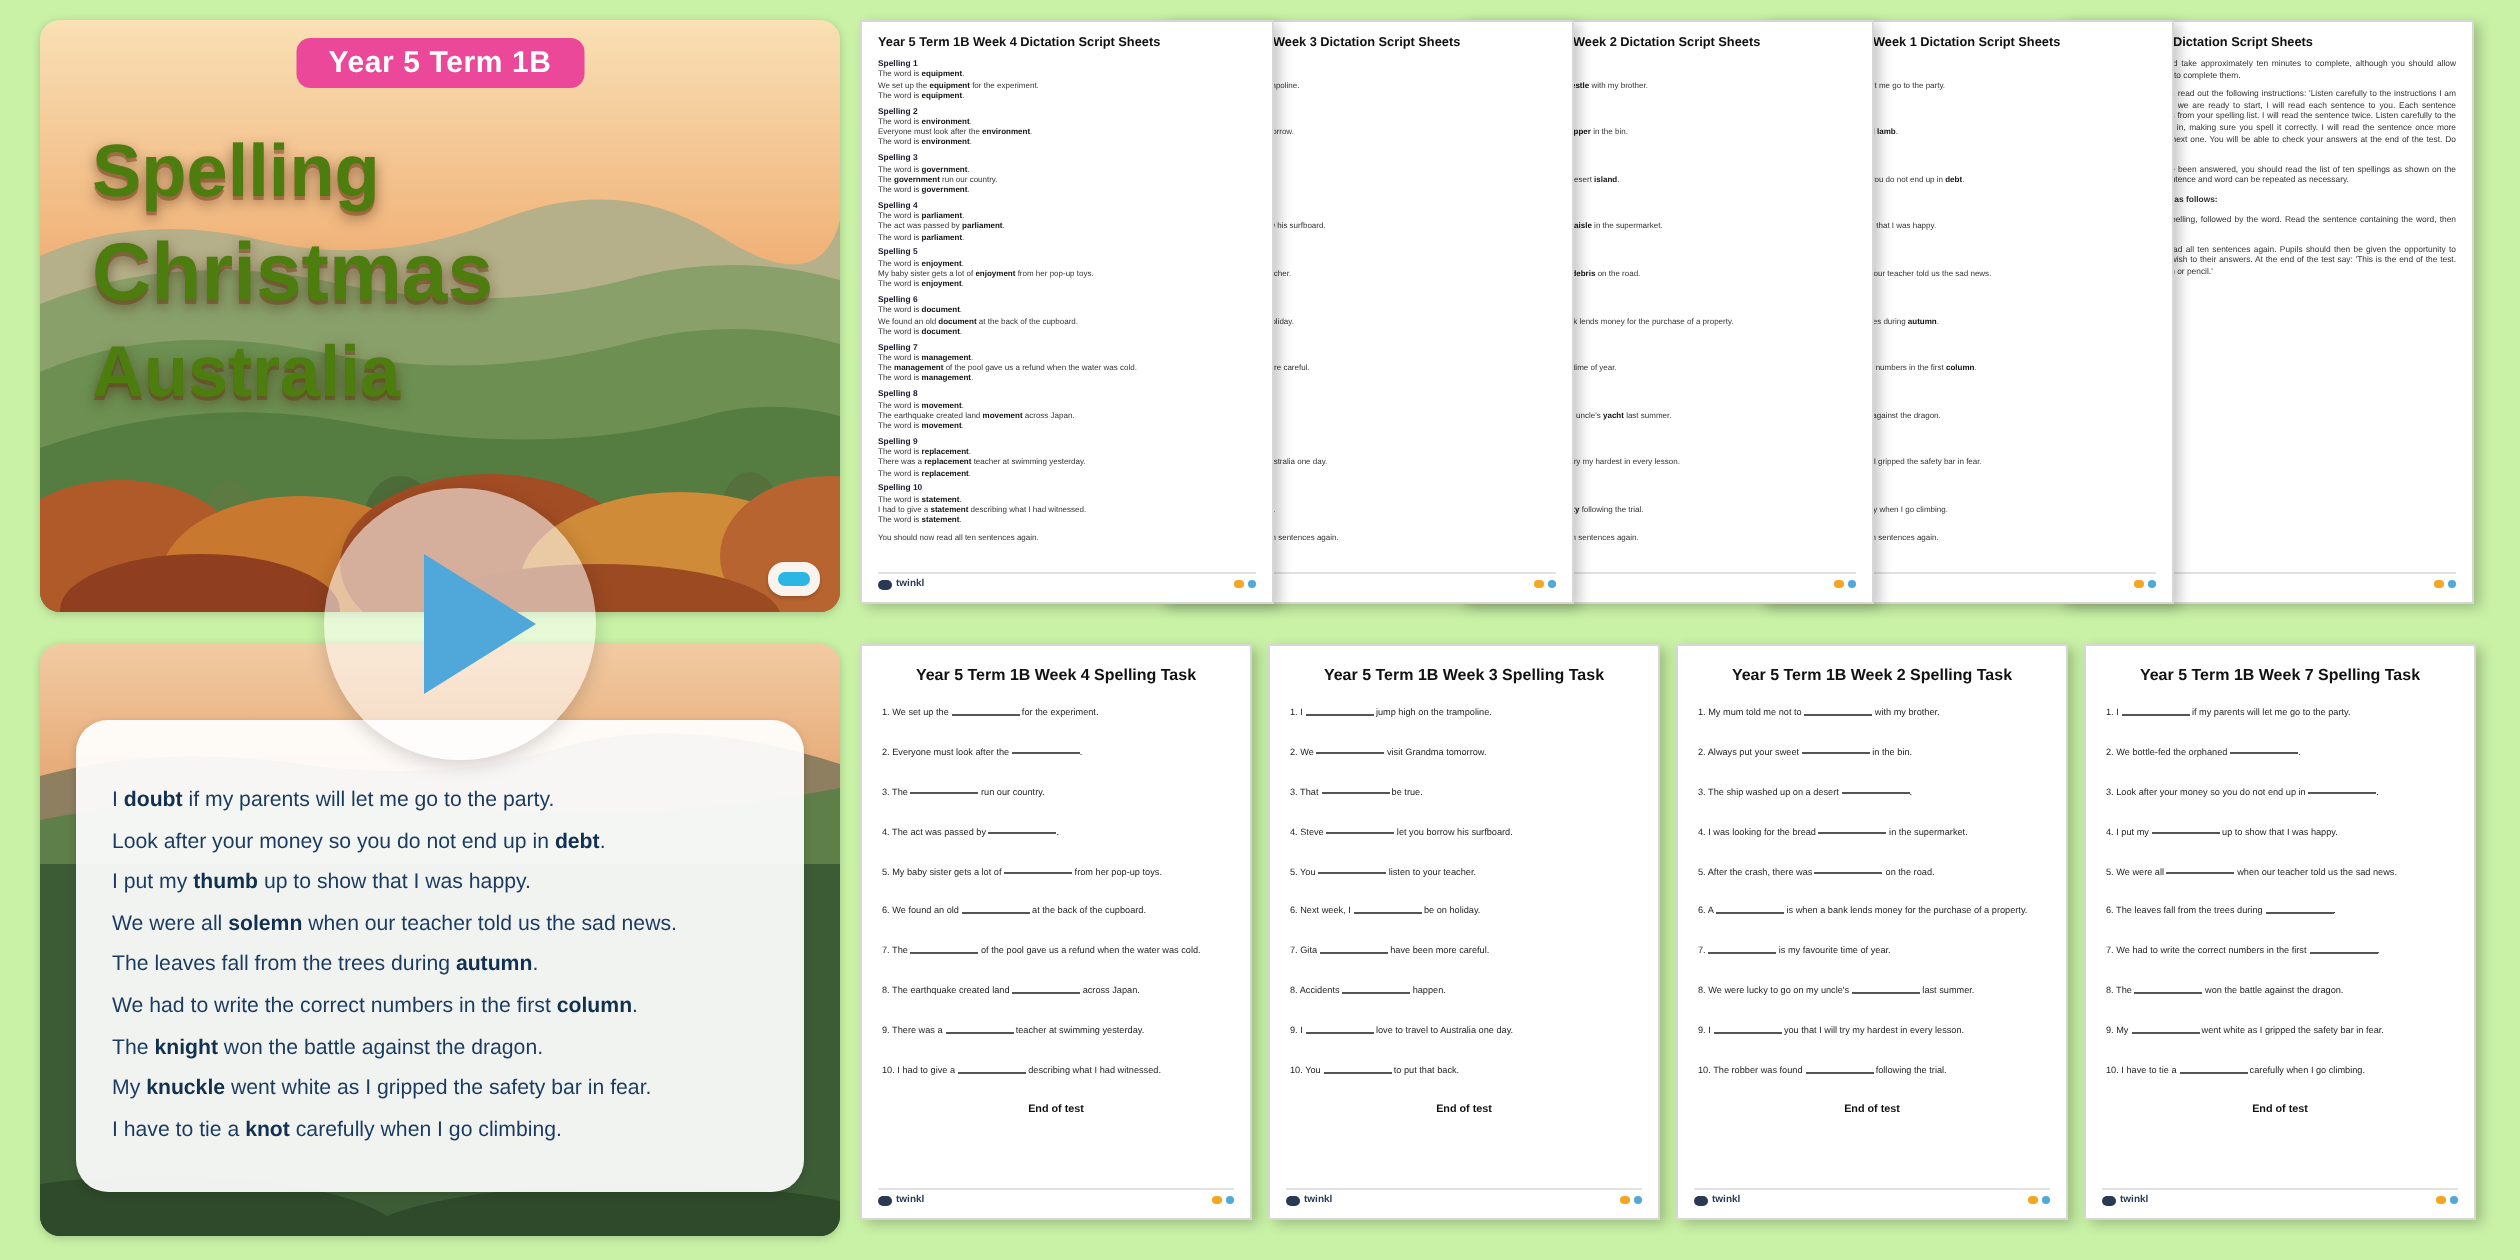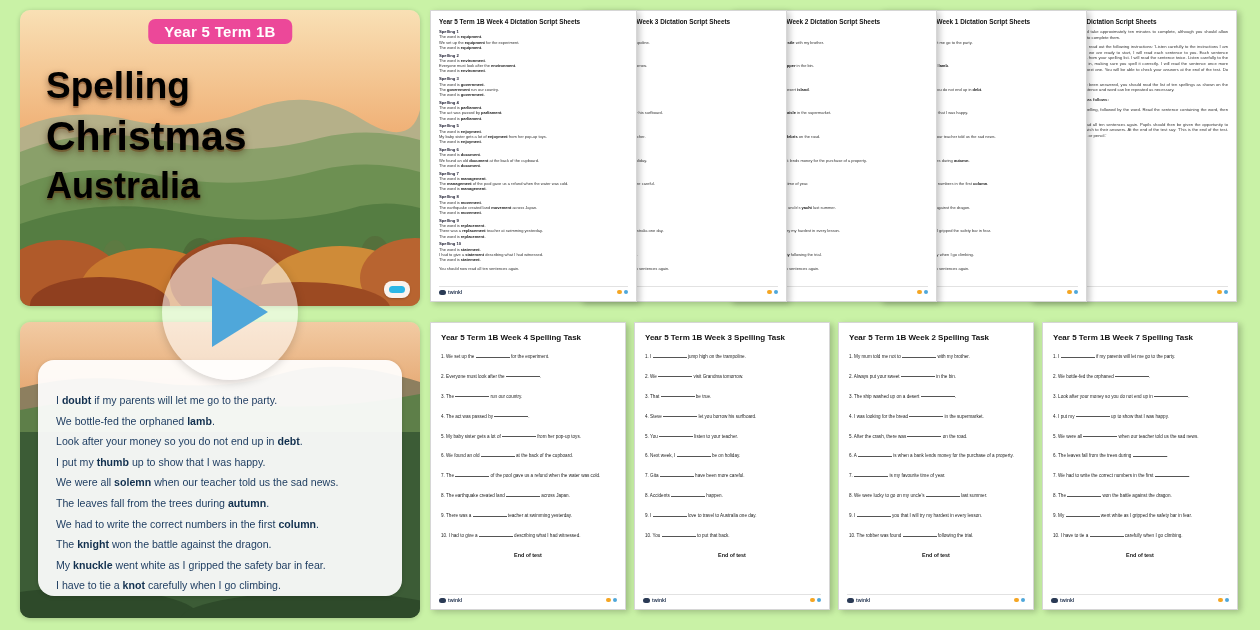--- a/index.html
+++ b/index.html
@@ -7,21 +7,21 @@
   body{background:#c9f2a6;font-family:"Liberation Sans",sans-serif;position:relative;overflow:hidden}
   .stage{position:absolute;inset:0}
 
   
   .left-col{position:absolute;left:20px;top:10px;width:400px;height:608px}
   .panel{position:absolute;left:0;width:400px;height:296px;border-radius:10px;overflow:hidden;box-shadow:0 1px 5px rgba(0,0,0,.2)}
   .panel-top{top:0}
   .panel-bottom{top:312px}
   .panel svg.bg{position:absolute;inset:0;width:100%;height:100%}
   .badge{position:absolute;top:9px;left:50%;transform:translateX(-50%);background:#ec4899;color:#fff;font-weight:bold;font-size:15px;padding:4px 16px;border-radius:7px;letter-spacing:.3px;white-space:nowrap}
-  .slide-title{position:absolute;left:26px;top:52px;color:#000000}
+  .slide-title{position:absolute;left:26px;top:52px;color:#4d7c0f}
   .slide-title span{display:block;font-weight:bold;text-shadow:0 2px 0 rgba(110,55,15,.45),0 3px 7px rgba(60,30,10,.55)}
   .slide-title .l1{font-size:37px;line-height:48px}
   .slide-title .l2{font-size:41px;line-height:52px}
   .slide-title .l3{font-size:36px;line-height:48px}
   .mini-logo{position:absolute;right:10px;bottom:8px;width:26px;height:17px;background:rgba(255,255,255,.92);border-radius:8px;box-shadow:0 1px 2px rgba(0,0,0,.2)}
   .mini-logo:after{content:"";position:absolute;left:5px;top:5px;width:16px;height:7px;border-radius:4px;background:#2bb6e6}
   .play{position:absolute;left:142px;top:234px;width:136px;height:136px;border-radius:50%;background:rgba(255,255,255,.55);z-index:30;display:flex;align-items:center;justify-content:center;box-shadow:0 2px 10px rgba(0,0,0,.18);cursor:pointer}
   .play-tri{width:0;height:0;border-left:56px solid #4fa7da;border-top:35px solid transparent;border-bottom:35px solid transparent;margin-left:20px}
   .sentence-card{position:absolute;left:18px;top:38px;width:364px;height:236px;background:rgba(255,255,255,.93);border-radius:16px;padding:30px 18px;color:#1b3a5f;box-shadow:0 1px 4px rgba(0,0,0,.15)}
   .sentence{font-size:10.6px;line-height:20.6px;white-space:nowrap}
@@ -37,21 +37,21 @@
   .doc-title{font-size:6.4px;font-weight:bold;color:#111;margin-bottom:4px;white-space:nowrap}
   .entry{margin-bottom:2.6px}
   .entry-h{font-size:4.2px;font-weight:bold;line-height:5.4px;color:#1a1a2e}
   .eline{font-size:4px;line-height:5.2px;color:#333;white-space:nowrap}
   .eline b{color:#111}
   .closing{font-size:4px;line-height:5.2px;margin-top:3px;color:#333}
   .nbody .npara{font-size:4.2px;line-height:5.6px;color:#333;margin-bottom:4px;text-align:justify}
   .nbody .nbold{font-weight:bold;text-align:left}
   .tdoc{width:196px;height:288px;padding:10px 10px 18px}
   .tpos0{left:0}.tpos1{left:204px}.tpos2{left:408px}.tpos3{left:612px}
-  .t-title{font-size:8px;font-weight:bold;text-align:left;margin-bottom:11px;white-space:nowrap;color:#111}
+  .t-title{font-size:8px;font-weight:bold;text-align:center;margin-bottom:11px;white-space:nowrap;color:#111}
   .q{font-size:4.6px;line-height:6px;color:#222;margin-bottom:13.4px}
   .blank{display:inline-block;width:34px;border-bottom:.7px solid #555;height:4.5px;vertical-align:baseline}
   .t-end{font-size:5.4px;font-weight:bold;text-align:center;margin-top:1px;color:#111}
   .doc-footer{position:absolute;left:8px;right:8px;bottom:4px;height:11px;border-top:.6px solid #e2e2e2;display:flex;justify-content:space-between;align-items:center}
   .f-brand{display:flex;align-items:center;gap:2px;font-size:5px;font-weight:bold;color:#2a3a55}
   .f-cloud{width:7px;height:5px;background:#2a3a55;border-radius:3px}
   .f-right{display:flex;align-items:center}
   .dot{width:4.5px;height:4.5px;border-radius:50%}
   .dot-o{background:#f5a623}.dot-b{background:#4fa7da;margin-left:2px}
 </style>
@@ -106,21 +106,20 @@
         <rect width="400" height="100" fill="url(#sky2)"></rect>
         <path d="M0,66 Q60,50 130,60 T260,52 T400,60 V110 H0 Z" fill="#8d7f5f"></path>
         <path d="M0,88 Q100,68 200,80 T400,72 V140 H0 Z" fill="#5e7f49"></path>
         <rect y="110" width="400" height="186" fill="#3c5c36"></rect>
         <ellipse cx="60" cy="296" rx="120" ry="30" fill="#2e4a2a"></ellipse>
         <ellipse cx="300" cy="298" rx="140" ry="28" fill="#2e4a2a"></ellipse>
       </svg>
       <div class="sentence-card">
         <div>
             <div class="sentence">I <b>doubt</b> if my parents will let me go to the party.</div>
-            <div class="sentence">We bottle-fed the orphaned <b>lamb</b>.</div>
             <div class="sentence">Look after your money so you do not end up in <b>debt</b>.</div>
             <div class="sentence">I put my <b>thumb</b> up to show that I was happy.</div>
             <div class="sentence">We were all <b>solemn</b> when our teacher told us the sad news.</div>
             <div class="sentence">The leaves fall from the trees during <b>autumn</b>.</div>
             <div class="sentence">We had to write the correct numbers in the first <b>column</b>.</div>
             <div class="sentence">The <b>knight</b> won the battle against the dragon.</div>
             <div class="sentence">My <b>knuckle</b> went white as I gripped the safety bar in fear.</div>
             <div class="sentence">I have to tie a <b>knot</b> carefully when I go climbing.</div>
           </div>
       </div>

